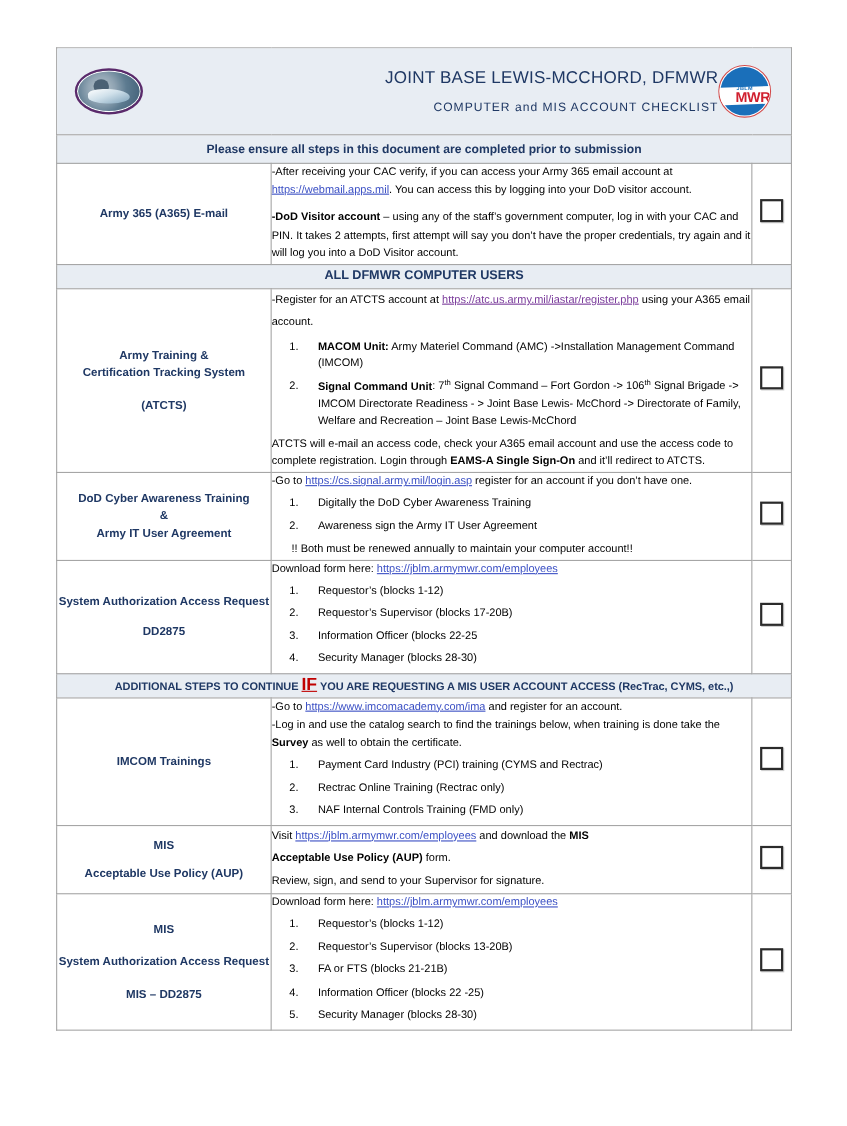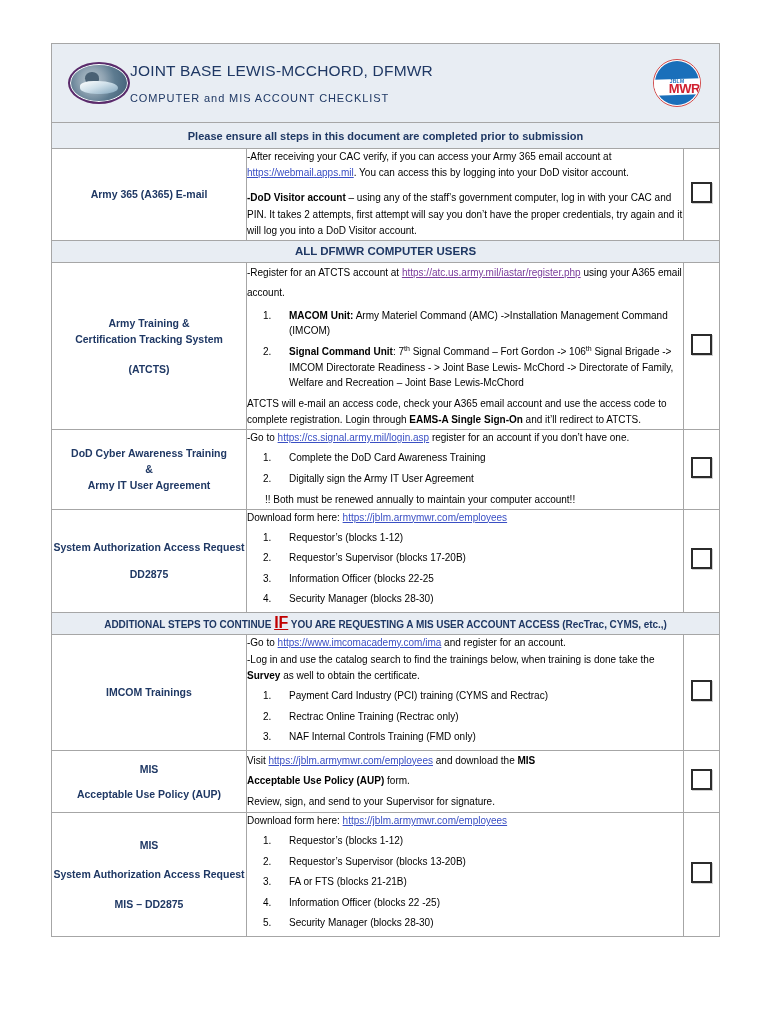--- a/index.html
+++ b/index.html
@@ -42,21 +42,21 @@
   }
   .hdr-inner {
     display: flex;
     align-items: center;
     justify-content: space-between;
     height: 78px;
     padding: 0 6px;
   }
   .hdr-title {
     flex: 1;
-    text-align: left;
+    text-align: right;
     color: #1f3864;
     line-height: 1.55;
   }
   .hdr-title .l1 {
     font-size: 15.5px;
     letter-spacing: .2px;
     white-space: nowrap;
   }
   .hdr-title .l2 {
     font-size: 11px;
@@ -309,22 +309,22 @@
 
     <tr>
       <td class="label">
         <div>DoD Cyber Awareness Training</div>
         <div>&amp;</div>
         <div>Army IT User Agreement</div>
       </td>
       <td class="body">
         <p><span>-Go to </span><a class="link" href="#">https://cs.signal.army.mil/login.asp</a><span> register for an account if you don’t have one.</span></p>
         <ol class="steps">
-          <li>Complete the DoD Card Awareness Training</li>
-          <li>Digitally sign the Army IT User Agreement</li>
+          <li>Digitally the DoD Cyber Awareness Training</li>
+          <li>Awareness sign the Army IT User Agreement</li>
         </ol>
         <span class="note">!! Both must be renewed annually to maintain your computer account!!</span>
       </td>
       <td class="chk">
         <span class="checkbox"></span>
       </td>
     </tr>
 
     <tr>
       <td class="label">

